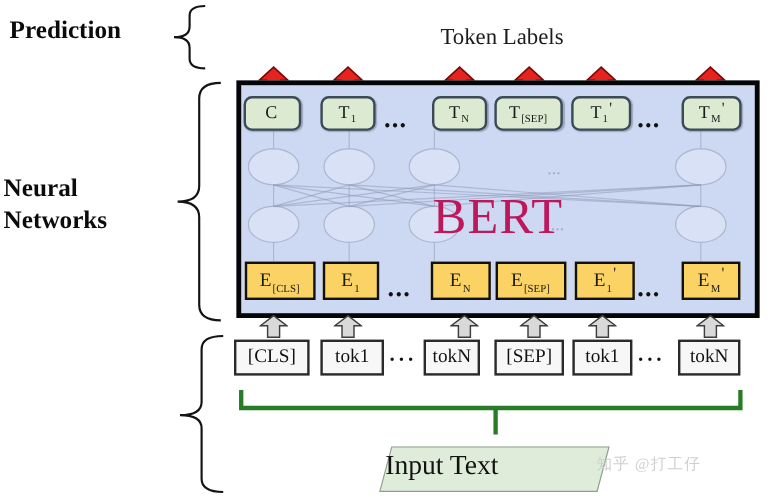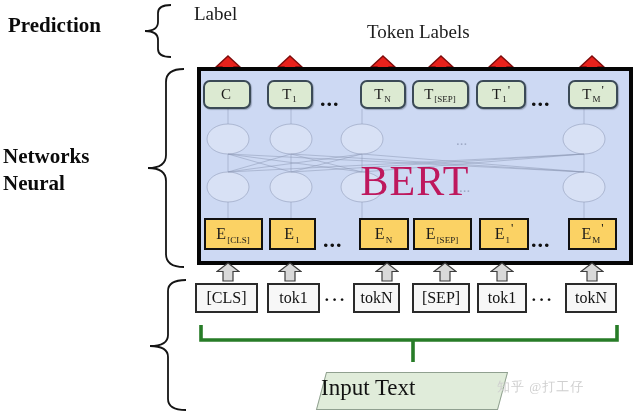--- a/index.html
+++ b/index.html
@@ -59,36 +59,35 @@
     position:absolute;left:497px;top:378px;font-size:13px;color:#cfcfcf;letter-spacing:1px;
   }
 </style>
 </head>
 <body>
 
 <div class="stage">
 
   <div class="abs side-label" style="left:8px;top:12px;">Prediction</div>
   <div class="abs side-label" style="left:3px;top:143px;">
+    <div>Neural</div>
     <div>Networks</div>
-    <div>Neural</div>
   </div>
 
   <svg class="abs" style="left:143px;top:2px;" width="32" height="58">
     <path d="M28,3 Q15,3 15,11 L15,20 Q15,29 2,29 Q15,29 15,38 L15,47 Q15,55 28,55" fill="none" stroke="#141414" stroke-width="1.8"></path>
   </svg>
   <svg class="abs" style="left:146px;top:66px;" width="42" height="204">
     <path d="M38,3 Q20,3 20,16 L20,89 Q20,102 2,102 Q20,102 20,115 L20,188 Q20,201 38,201" fill="none" stroke="#141414" stroke-width="1.8"></path>
   </svg>
   <svg class="abs" style="left:148px;top:277px;" width="42" height="136">
     <path d="M38,3 Q20,3 20,14 L20,58 Q20,69 2,69 Q20,69 20,80 L20,122 Q20,133 38,133" fill="none" stroke="#141414" stroke-width="1.8"></path>
   </svg>
 
   <div class="abs plain-label" style="left:194px;top:1px;">
-    <div>Label</div>
   </div>
   <div class="abs plain-label" style="left:367px;top:19px;text-align:center;">Token Labels</div>
 
   <svg class="arrow" style="left:215px;top:55px;" width="26" height="27">
       <polygon points="13,1 25,12 19,12 19,26 7,26 7,12 1,12" fill="#e8221c" stroke="#7d0a0a" stroke-width="1.4"></polygon>
     </svg>
   <svg class="arrow" style="left:277px;top:55px;" width="26" height="27">
       <polygon points="13,1 25,12 19,12 19,26 7,26 7,12 1,12" fill="#e8221c" stroke="#7d0a0a" stroke-width="1.4"></polygon>
     </svg>
   <svg class="arrow" style="left:370px;top:55px;" width="26" height="27">

